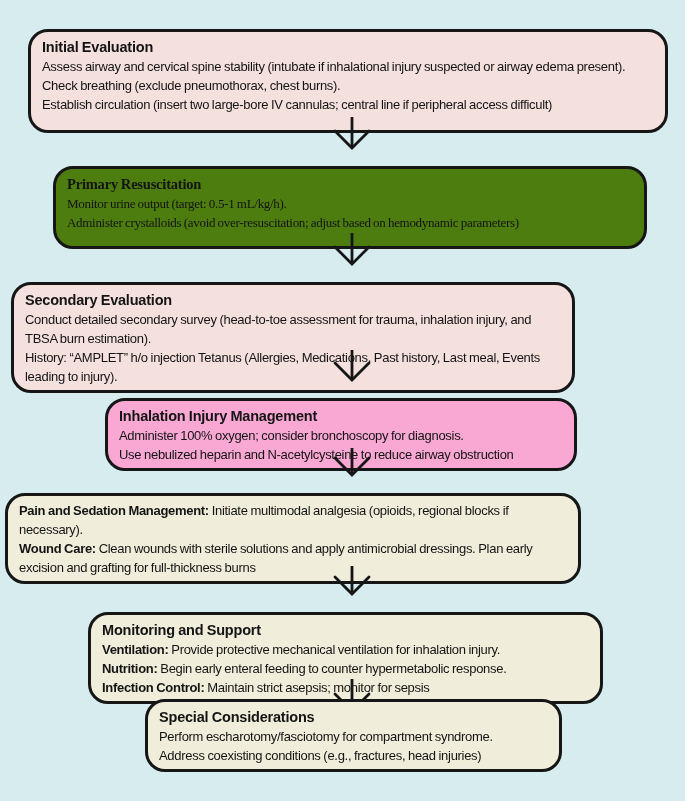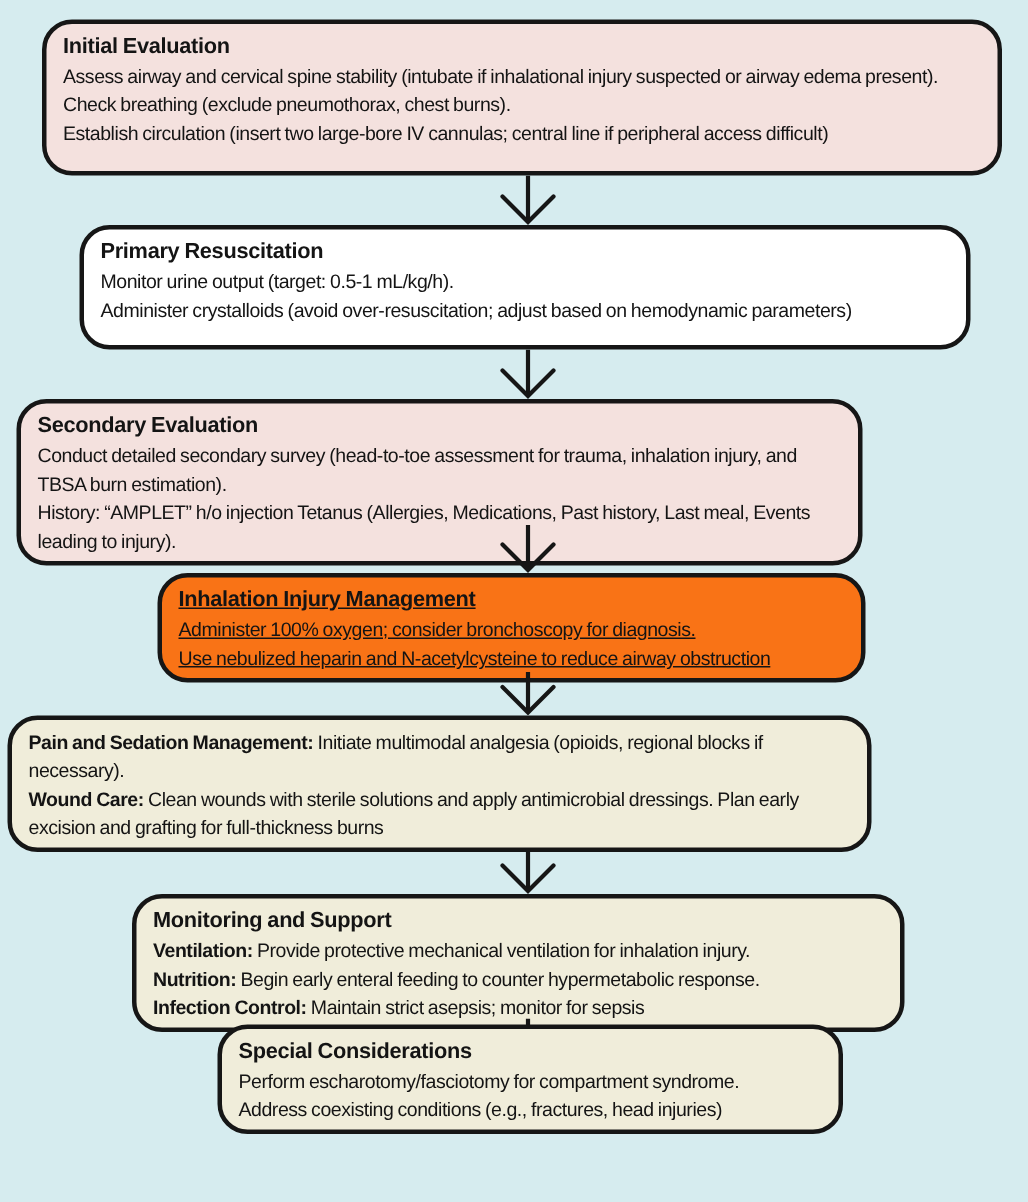--- a/index.html
+++ b/index.html
@@ -14,20 +14,21 @@
   .node {
     position: absolute;
     box-sizing: border-box;
     border: 3.5px solid #161616;
     border-radius: 20px;
     padding: 5px 10px 4px 11px;
     font-size: 13px;
     line-height: 19px;
     letter-spacing: -0.3px;
     word-spacing: -0.5px;
+    margin-top: 16px;
   }
   .node-title {
     margin: 0;
     font-size: 14.5px;
     font-weight: bold;
     line-height: 20px;
     letter-spacing: -0.2px;
   }
   .node-line { margin: 0; }
   .node-line b { font-weight: bold; }
@@ -45,21 +46,21 @@
   <p class="node-line"><b></b><span>Assess airway and cervical spine stability (intubate if inhalational injury suspected or airway edema present).</span></p>
   <p class="node-line"><b></b><span>Check breathing (exclude pneumothorax, chest burns).</span></p>
   <p class="node-line"><b></b><span>Establish circulation (insert two large-bore IV cannulas; central line if peripheral access difficult)</span></p>
 </section>
 
 <svg class="arrow" width="56" height="33" viewBox="0 0 56 33" style="top:117px;">
   <line x1="28" y1="0" x2="28" y2="31" stroke="#161616" stroke-width="2.8"></line>
   <polyline points="11,14 28,31 45,14" fill="none" stroke="#161616" stroke-width="2.8" stroke-linecap="round"></polyline>
 </svg>
 
-<section class="node" style="left: 53px; top: 150px; width: 594px; min-height: 83px; background-color: #ffffff;">
+<section class="node" style="left: 53px; top: 150px; width: 594px; min-height: 83px; background-color: #4d7c0f; font-family: Liberation Serif, serif;">
   <h2 class="node-title">Primary Resuscitation</h2>
   <p class="node-line"><b></b><span>Monitor urine output (target: 0.5-1 mL/kg/h).</span></p>
   <p class="node-line"><b></b><span>Administer crystalloids (avoid over-resuscitation; adjust based on hemodynamic parameters)</span></p>
 </section>
 
 <svg class="arrow" width="56" height="33" viewBox="0 0 56 33" style="top:233px;">
   <line x1="28" y1="0" x2="28" y2="31" stroke="#161616" stroke-width="2.8"></line>
   <polyline points="11,14 28,31 45,14" fill="none" stroke="#161616" stroke-width="2.8" stroke-linecap="round"></polyline>
 </svg>
 
@@ -67,21 +68,21 @@
   <h2 class="node-title">Secondary Evaluation</h2>
   <p class="node-line"><b></b><span>Conduct detailed secondary survey (head-to-toe assessment for trauma, inhalation injury, and TBSA burn estimation).</span></p>
   <p class="node-line"><b></b><span>History: “AMPLET” h/o injection Tetanus (Allergies, Medications, Past history, Last meal, Events leading to injury).</span></p>
 </section>
 
 <svg class="arrow" width="56" height="32" viewBox="0 0 56 32" style="top:350px;">
   <line x1="28" y1="0" x2="28" y2="30" stroke="#161616" stroke-width="2.8"></line>
   <polyline points="11,13 28,30 45,13" fill="none" stroke="#161616" stroke-width="2.8" stroke-linecap="round"></polyline>
 </svg>
 
-<section class="node" style="left: 105px; top: 382px; width: 472px; min-height: 66px; background-color: #f97316; text-decoration: underline;">
+<section class="node" style="left: 105px; top: 382px; width: 472px; min-height: 66px; background-color: #f9a8d4;">
   <h2 class="node-title">Inhalation Injury Management</h2>
   <p class="node-line"><b></b><span>Administer 100% oxygen; consider bronchoscopy for diagnosis.</span></p>
   <p class="node-line"><b></b><span>Use nebulized heparin and N-acetylcysteine to reduce airway obstruction</span></p>
 </section>
 
 <svg class="arrow" width="56" height="29" viewBox="0 0 56 29" style="top:448px;">
   <line x1="28" y1="0" x2="28" y2="27" stroke="#161616" stroke-width="2.8"></line>
   <polyline points="11,10 28,27 45,10" fill="none" stroke="#161616" stroke-width="2.8" stroke-linecap="round"></polyline>
 </svg>
 

